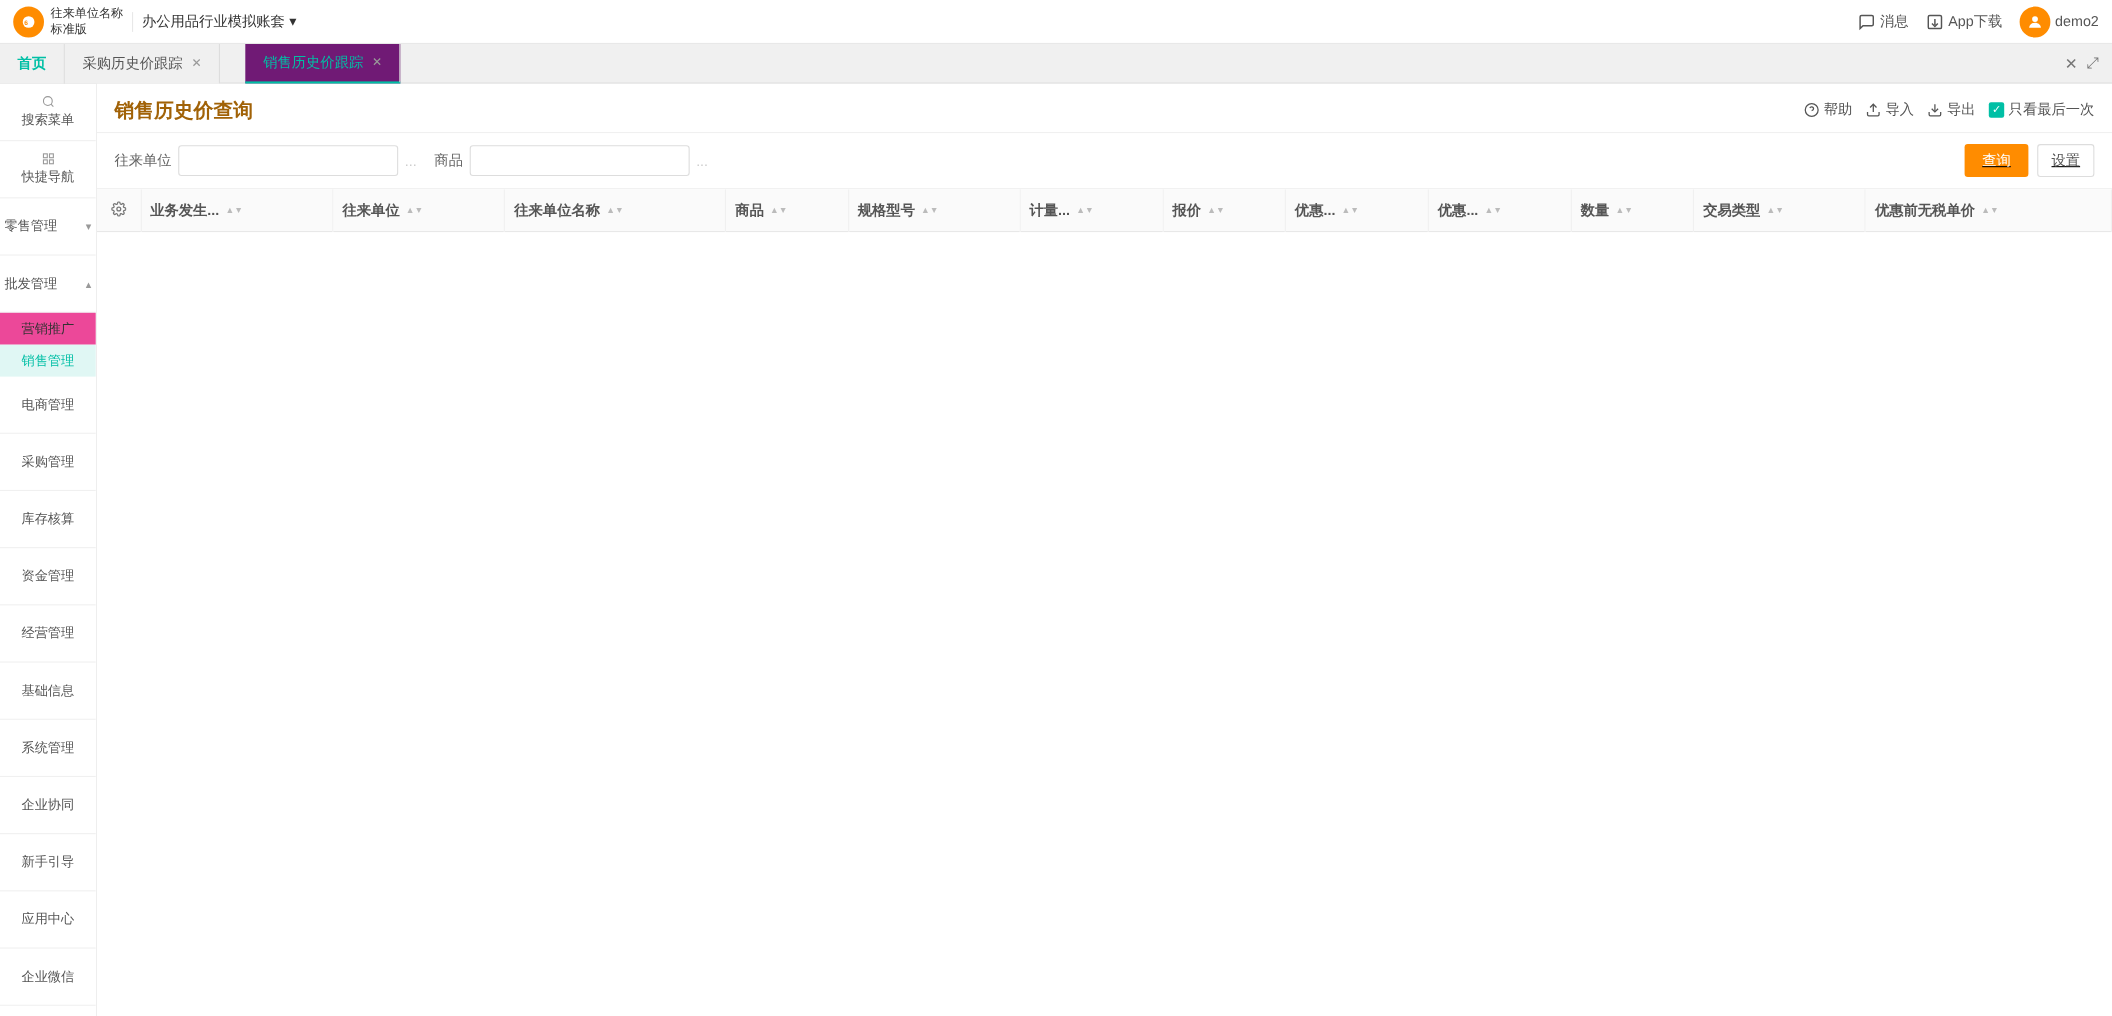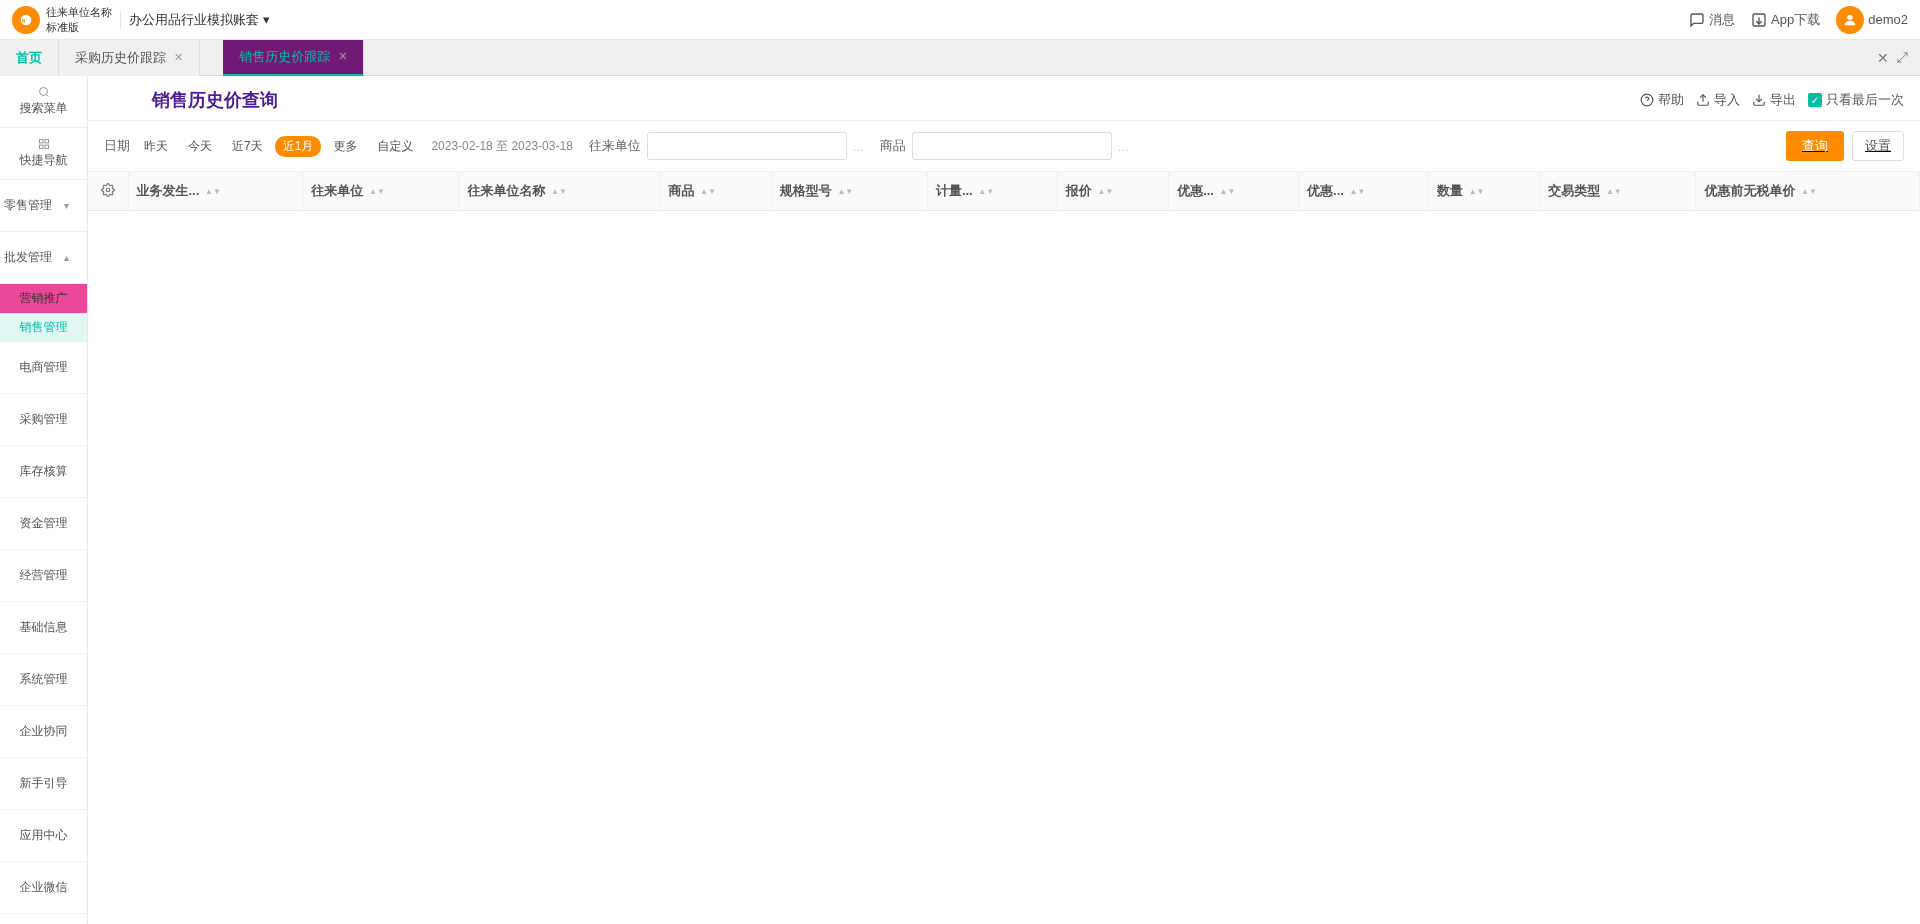--- a/index.html
+++ b/index.html
@@ -152,21 +152,21 @@
       cursor: pointer;
       font-size: 12px;
       color: #555;
       border-bottom: 1px solid #f0f0f0;
       text-align: center;
       min-height: 52px;
       gap: 2px;
     }
     .sidebar-item.has-arrow {
       flex-direction: row;
-      justify-content: flex-start;
+      justify-content: space-between;
       gap: 12px;
     }
     .sidebar-arrow { font-size: 10px; color: #999; }
     .sidebar-sub {
       background: #ec4899;
       padding: 6px 8px;
       font-size: 12px;
       color: #333;
       cursor: pointer;
       text-align: center;
@@ -186,22 +186,21 @@
     .page-title-bar {
       padding: 12px 16px 8px;
       display: flex;
       align-items: center;
       justify-content: space-between;
       border-bottom: 1px solid #f0f0f0;
     }
     .page-title {
       font-size: 18px;
       font-weight: 600;
-      color: #4c1d95;
-      margin-left: 48px;
+      color: #a16207;
     }
     .title-actions {
       display: flex;
       align-items: center;
       gap: 12px;
       font-size: 13px;
       color: #555;
     }
     .title-action {
       display: flex;
@@ -534,32 +533,20 @@
         </div>
         <label class="checkbox-label">
           <div class="checkbox-checked">✓</div>
           <span>只看最后一次</span>
         </label>
       </div>
     </div>
 
     <div class="filter-bar">
       <div class="filter-group">
-        <span class="filter-label">日期</span>
-        <div class="date-shortcuts">
-          <span class="date-btn">昨天</span>
-          <span class="date-btn">今天</span>
-          <span class="date-btn">近7天</span>
-          <span class="date-btn active">近1月</span>
-          <span class="date-btn">更多</span>
-          <span class="date-btn">自定义</span>
-        </div>
-        <span class="date-range-text">2023-02-18 至 2023-03-18</span>
-      </div>
-      <div class="filter-group">
         <span class="filter-label">往来单位</span>
         <input type="text" class="filter-input" placeholder="" style="">
         <span class="filter-dots">...</span>
       </div>
       <div class="filter-group">
         <span class="filter-label">商品</span>
         <input type="text" class="filter-input" placeholder="" style="">
         <span class="filter-dots">...</span>
       </div>
       <div class="filter-actions">

